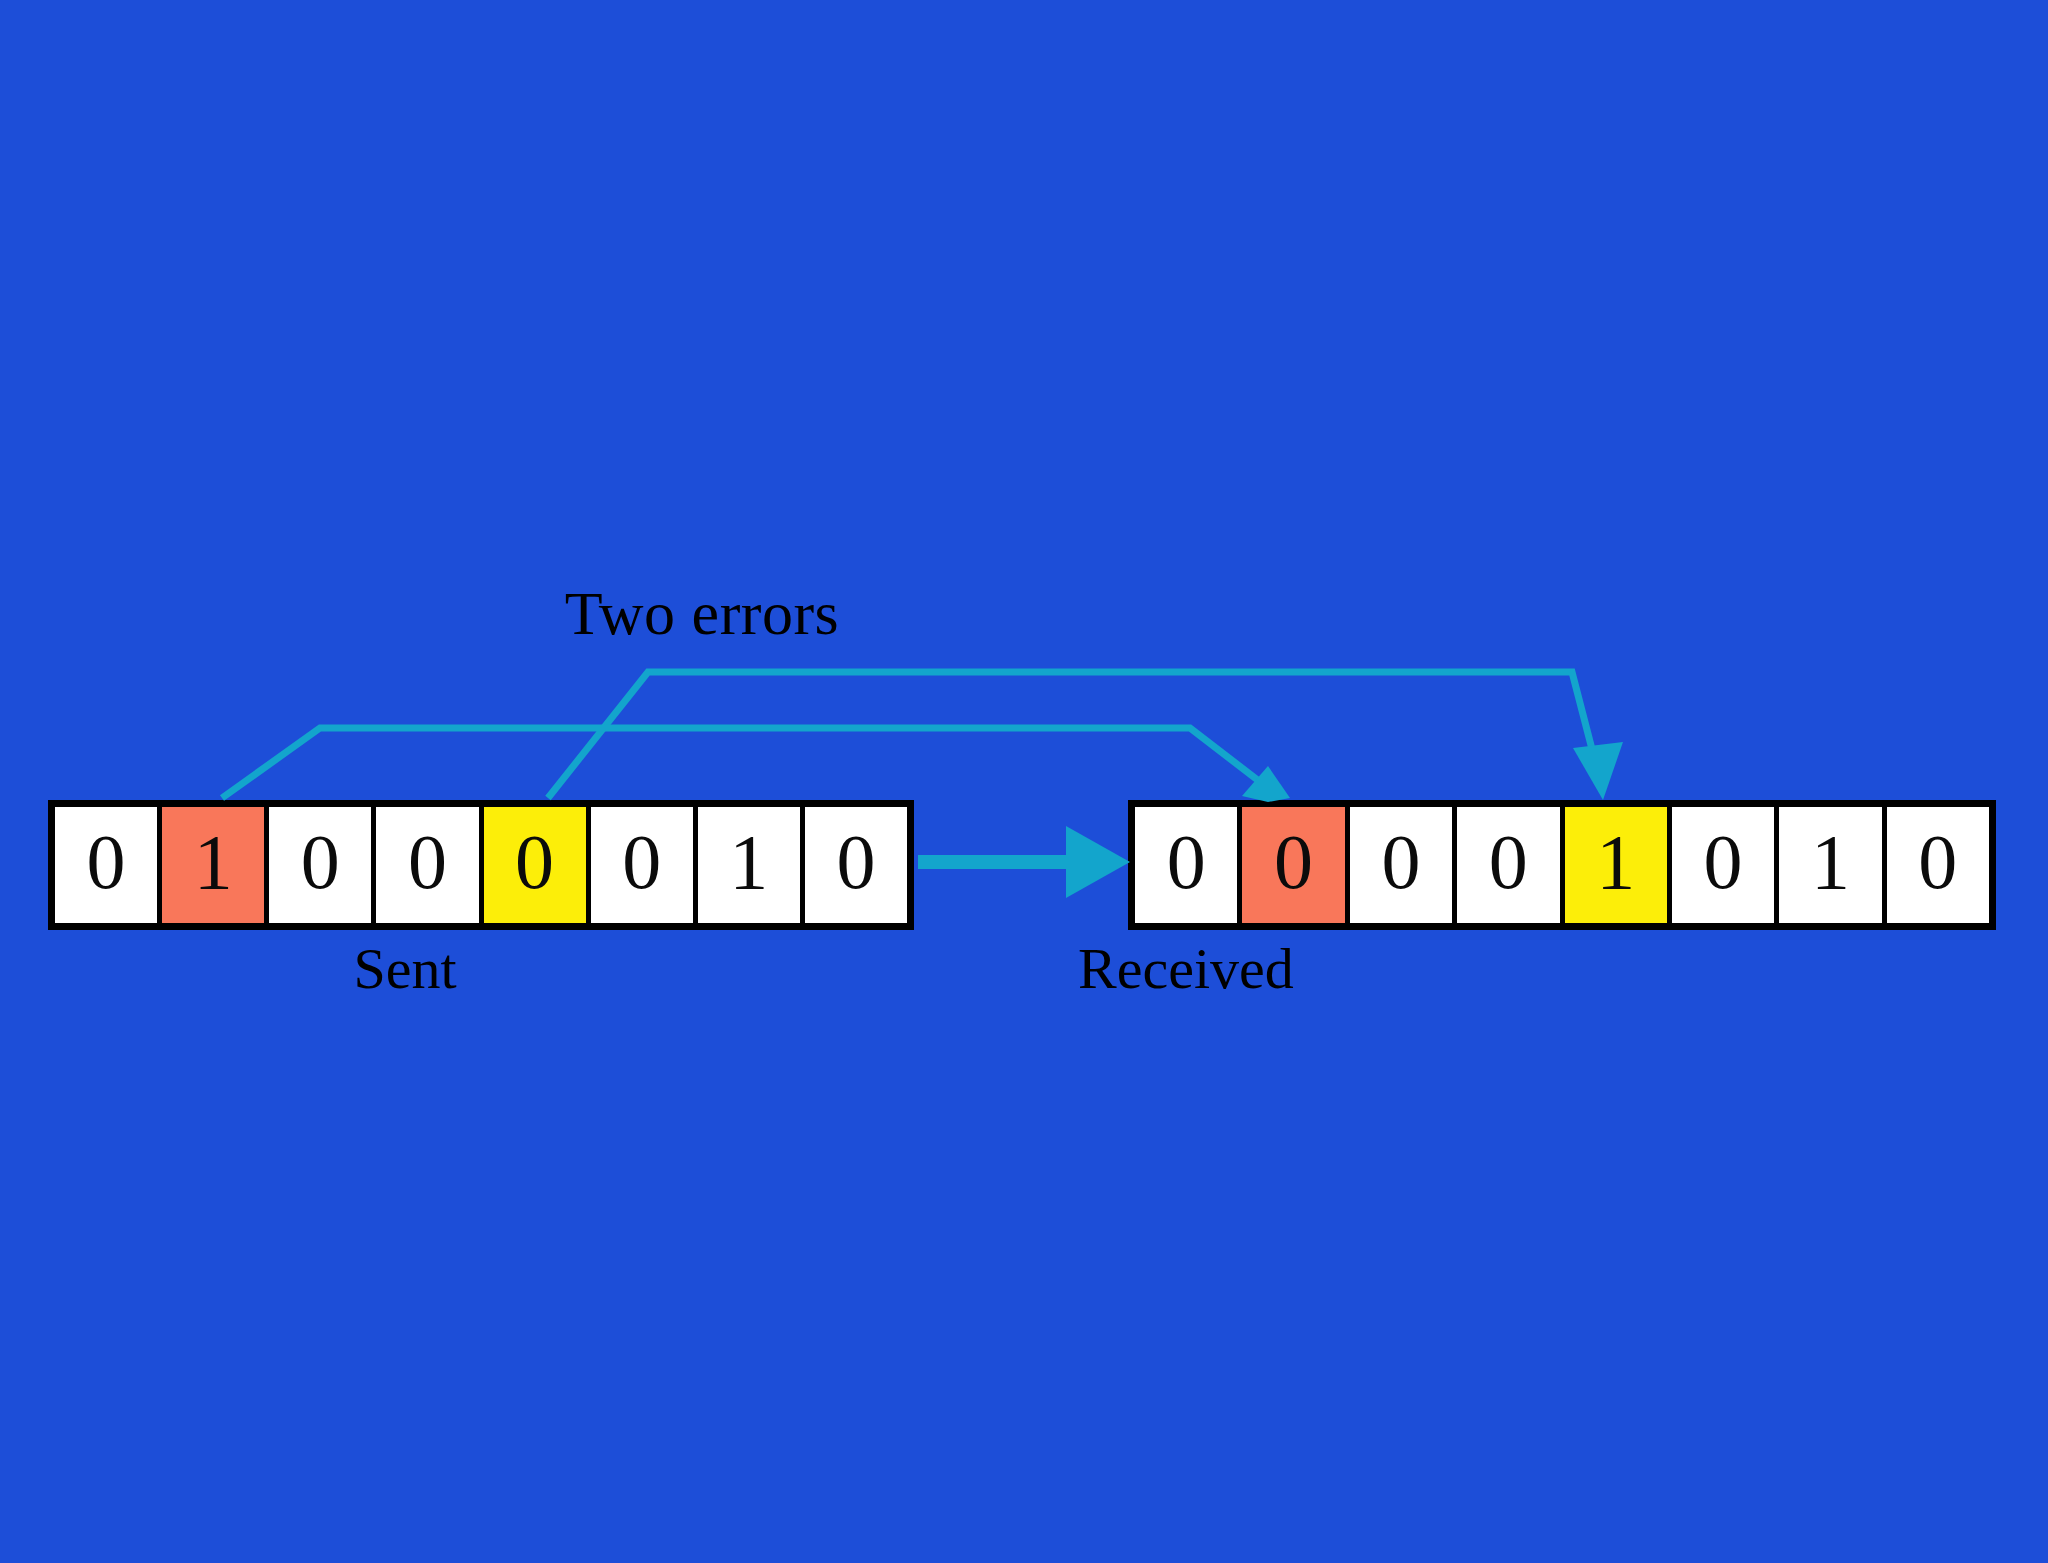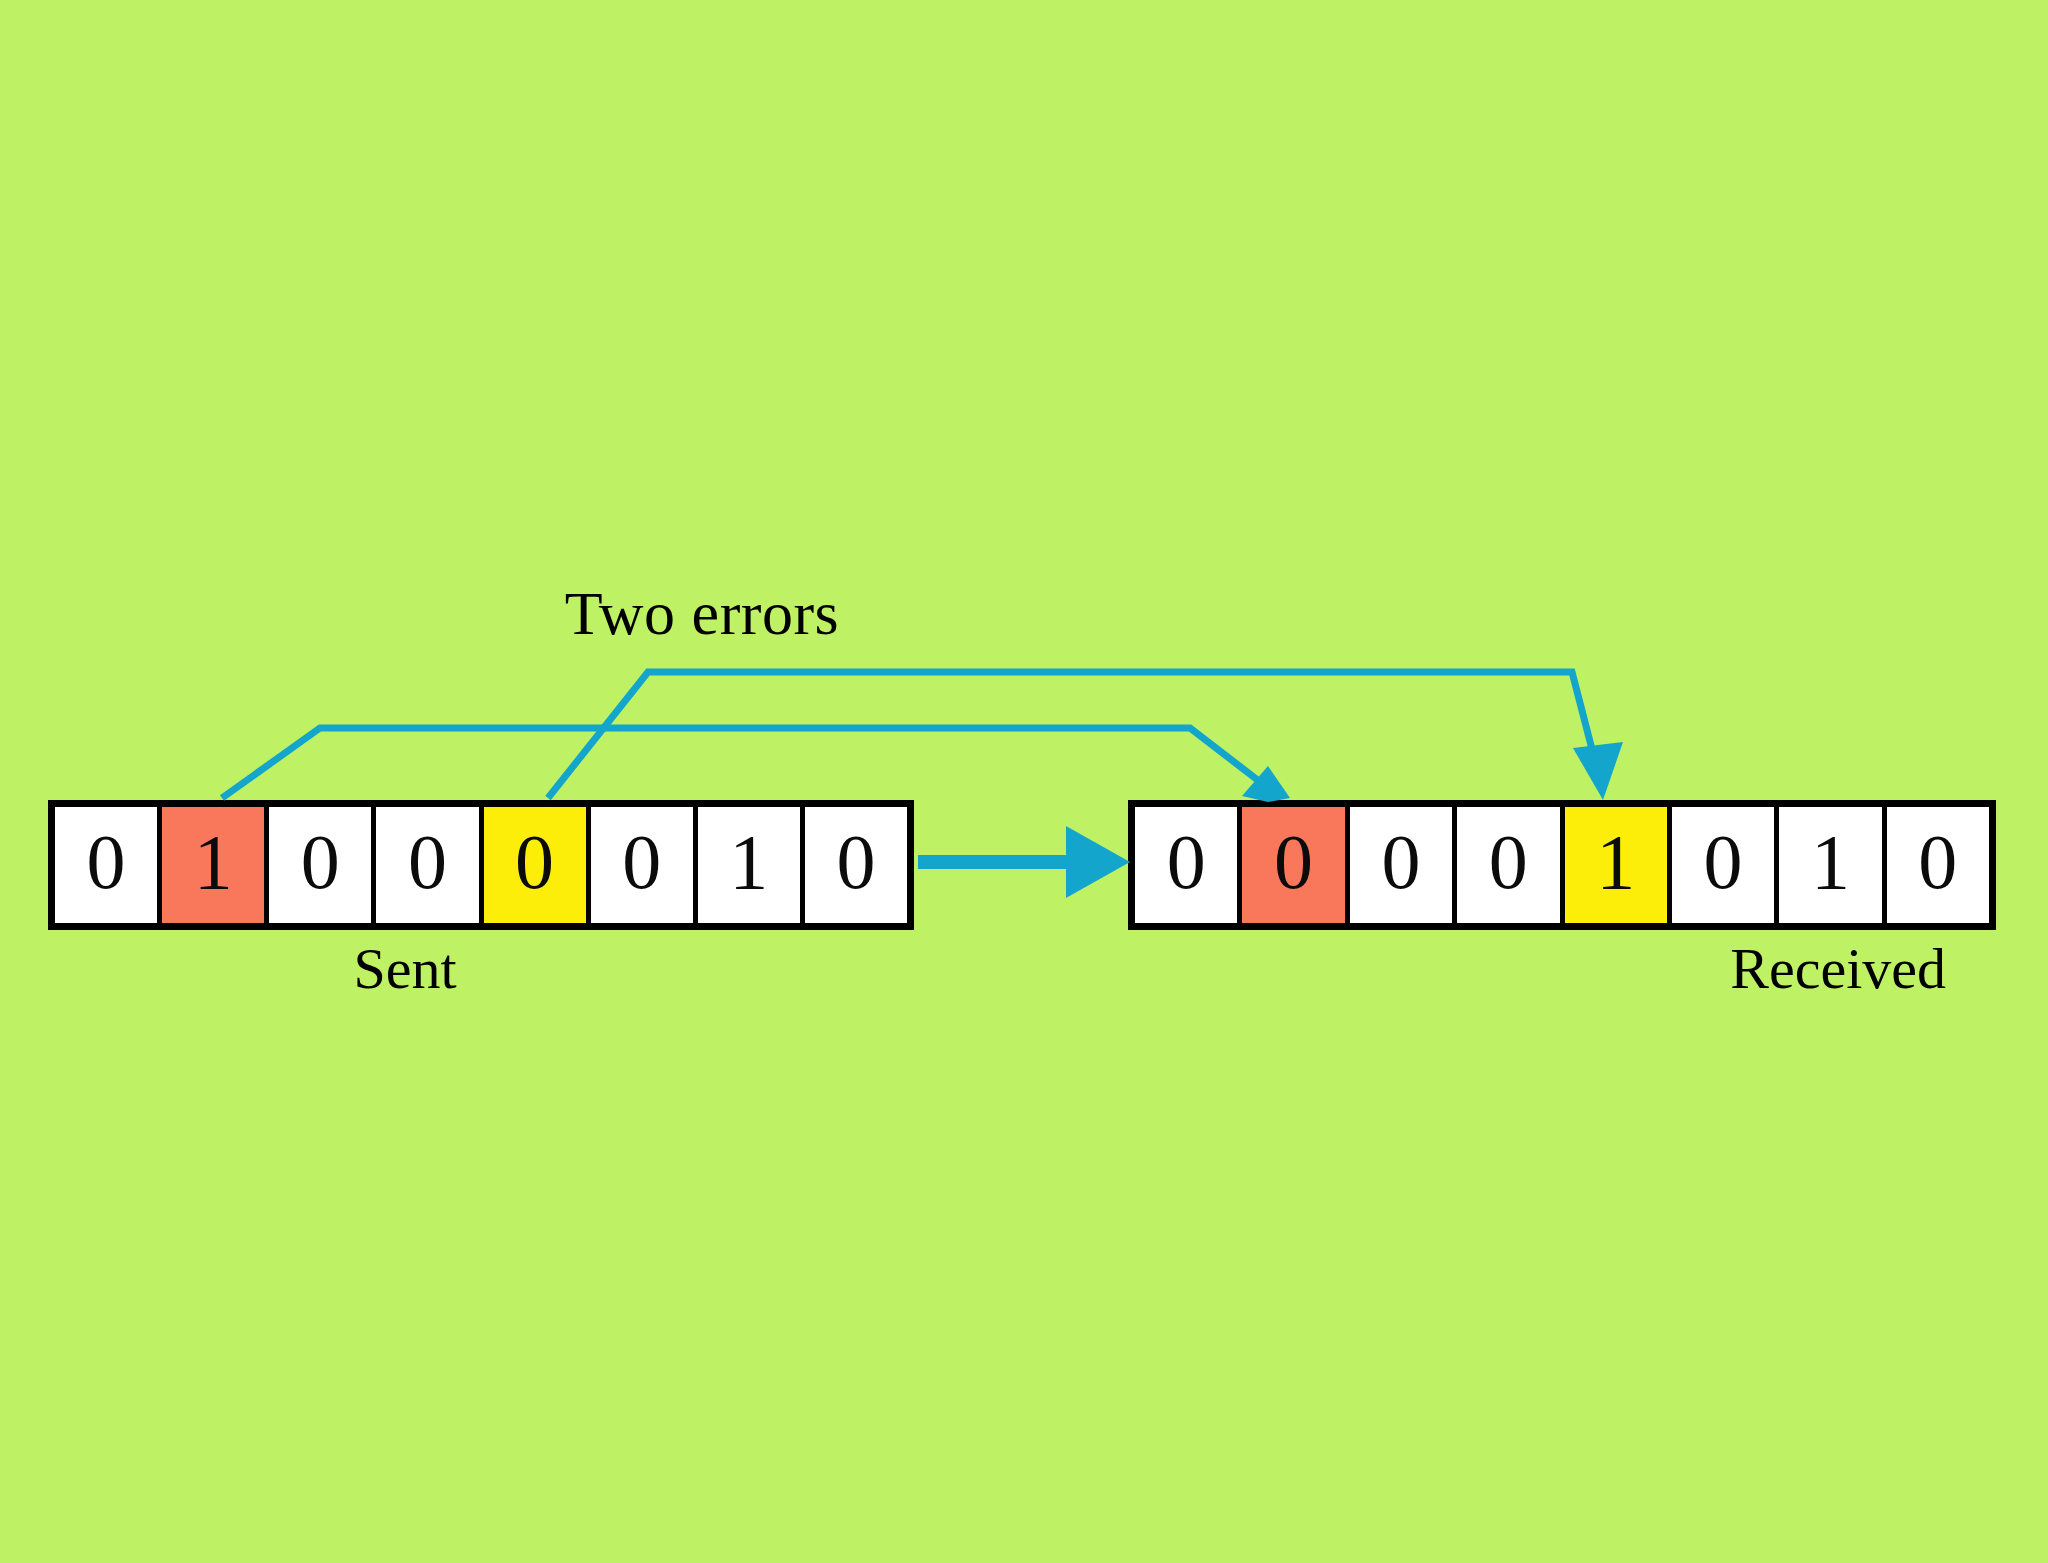--- a/index.html
+++ b/index.html
@@ -4,21 +4,21 @@
 <style>
   html, body {
     margin: 0;
     padding: 0;
     background: #ffffff;
   }
   #canvas {
     position: relative;
     width: 2048px;
     height: 1563px;
-    background: #bef264;
+    background: #1d4ed8;
     overflow: hidden;
     font-family: "Liberation Serif", "DejaVu Serif", serif;
   }
 
   
   #two-errors-label {
     position: absolute;
     left: 0;
     top: 578px;
     width: 2048px;
@@ -71,21 +71,21 @@
   }
 
   
   .caption {
     position: absolute;
     font-size: 58px;
     color: #000000;
     white-space: nowrap;
   }
   #sent-caption { left: 48px;  top: 935px; width: 866px; text-align: center; transform: translateX(-76px); }
-  #recv-caption { left: 1128px; top: 935px; width: 868px; text-align: right; transform: translateX(-50px); font-family: Liberation Serif, serif; }
+  #recv-caption { left: 1128px; top: 935px; width: 868px; text-align: left; transform: translateX(-50px); font-family: Liberation Serif, serif; }
 
   
   #arrows {
     position: absolute;
     left: 0; top: 0;
     width: 2048px;
     height: 1563px;
     pointer-events: none;
   }
 </style>

